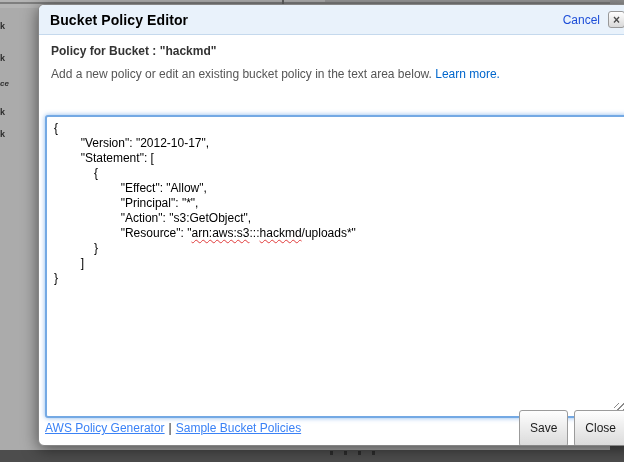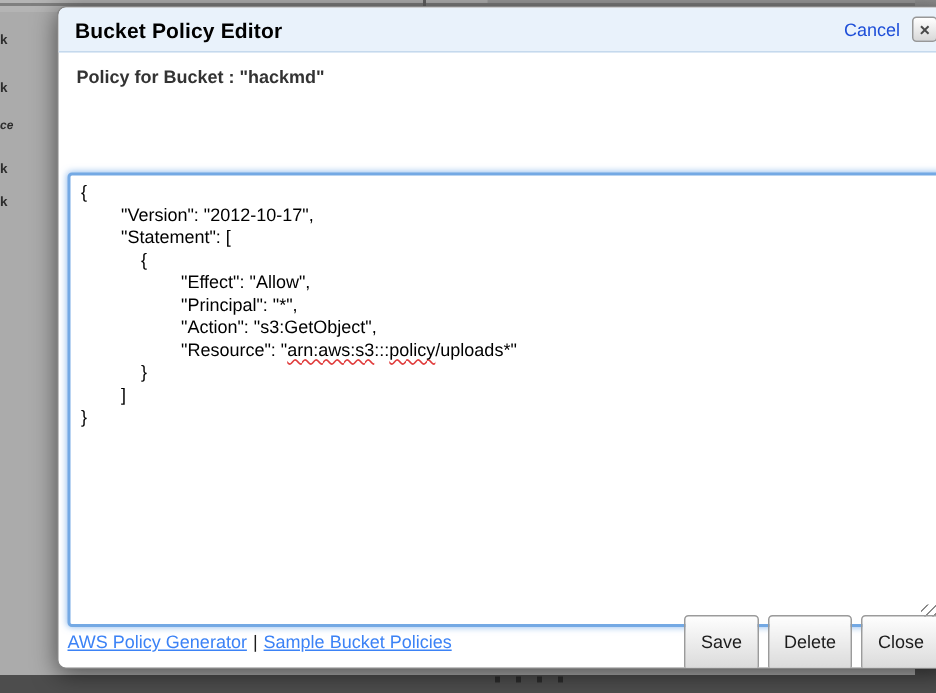--- a/index.html
+++ b/index.html
@@ -94,39 +94,42 @@
     <div class="modal-header">
       <span class="dialog-title">Bucket Policy Editor</span>
       <a class="cancel-link" href="#">Cancel</a>
       <span class="close-x">
         <span>×</span>
       </span>
     </div>
 
     <div class="policy-for">Policy for Bucket : "hackmd"</div>
 
+    <div class="desc">
+      <span>Add a new policy or edit an existing bucket policy in the text area below.</span>
+      <a href="#">Learn more.</a>
+    </div>
 
     <div class="editor">
       <div class="policy-text">{
         "Version": "2012-10-17",
         "Statement": [
             {
                     "Effect": "Allow",
                     "Principal": "*",
                     "Action": "s3:GetObject",
-                    "Resource": "<span class="squiggle">arn:aws:s3</span>:::<span class="squiggle">policy</span>/uploads*"
+                    "Resource": "<span class="squiggle">arn:aws:s3</span>:::<span class="squiggle">hackmd</span>/uploads*"
             }
         ]
 }</div>
       <span class="resize-handle"></span>
     </div>
 
     <div class="modal-footer">
       <span class="footer-links">
         <a href="#">AWS Policy Generator</a><span class="link-sep">|</span><a href="#">Sample Bucket Policies</a>
       </span>
       <button class="btn">Save</button>
-      <button class="btn">Delete</button>
       <button class="btn">Close</button>
     </div>
 
   </div>
 </div>
 
 </body></html>

